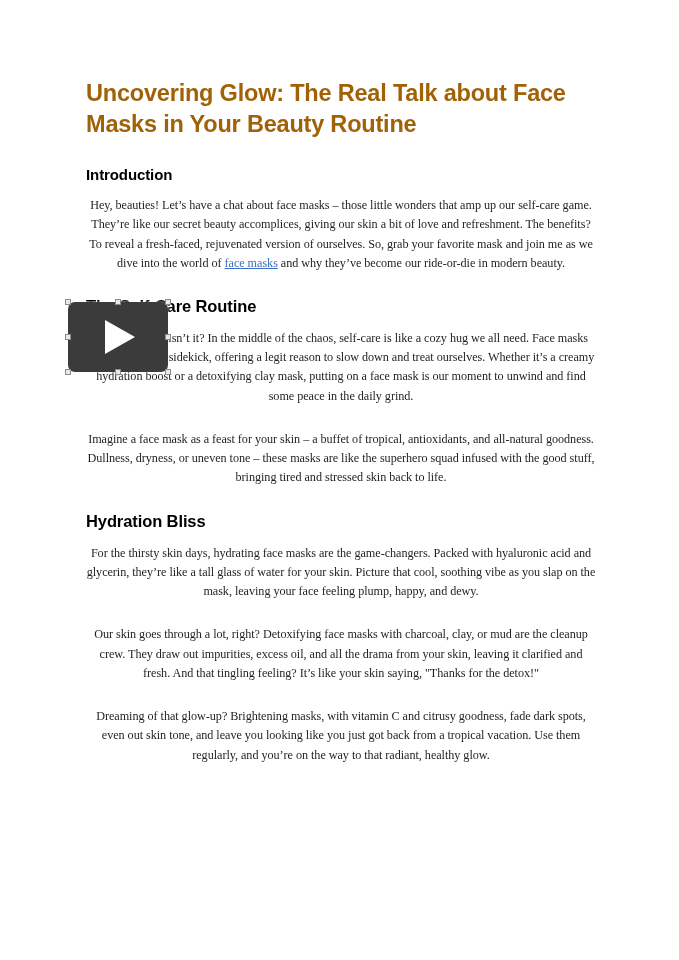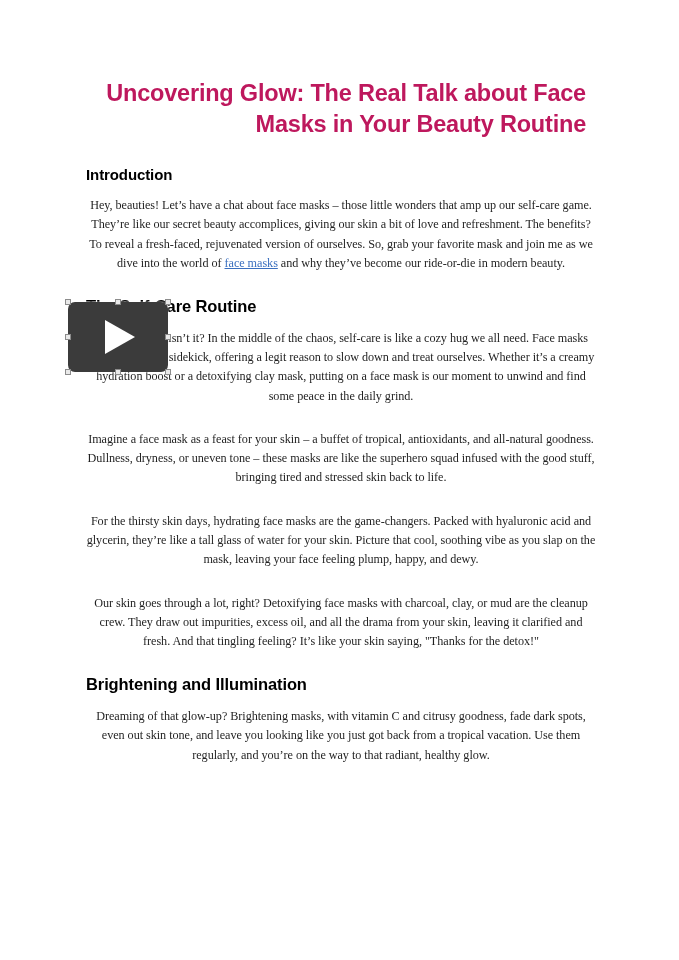--- a/index.html
+++ b/index.html
@@ -23,24 +23,23 @@
     background: #ffffff;
     box-sizing: border-box;
     padding: 78px 83px 0 86px;
   }
 
   .doc-title {
     font-size: 23.5px;
     font-weight: bold;
     line-height: 1.32;
     letter-spacing: -0.2px;
-    color: #be185d;
+    color: #a16207;
     margin: 0 0 26px 0;
     max-width: 500px;
-    text-align: right;
   }
 
   h2.section-heading {
     font-size: 15px;
     font-weight: bold;
     color: #000000;
     margin: 0 0 12px 0;
     letter-spacing: -0.1px;
     line-height: 1.2;
   }
@@ -151,25 +150,25 @@
       <div class="sel-handle bm"></div>
       <div class="sel-handle br"></div>
     </div>
   </div>
 
   <div class="section">
     <p class="body-text">Imagine a face mask as a feast for your skin – a buffet of tropical, antioxidants, and all-natural goodness. Dullness, dryness, or uneven tone – these masks are like the superhero squad infused with the good stuff, bringing tired and stressed skin back to life.</p>
   </div>
 
   <div class="section">
+    <h2 class="section-heading sub">Hydration Bliss</h2>
     <p class="body-text">For the thirsty skin days, hydrating face masks are the game-changers. Packed with hyaluronic acid and glycerin, they’re like a tall glass of water for your skin. Picture that cool, soothing vibe as you slap on the mask, leaving your face feeling plump, happy, and dewy.</p>
   </div>
 
   <div class="section">
     <p class="body-text">Our skin goes through a lot, right? Detoxifying face masks with charcoal, clay, or mud are the cleanup crew. They draw out impurities, excess oil, and all the drama from your skin, leaving it clarified and fresh. And that tingling feeling? It’s like your skin saying, "Thanks for the detox!"</p>
   </div>
 
   <div class="section">
-    <h2 class="section-heading sub">Brightening and Illumination</h2>
     <p class="body-text">Dreaming of that glow-up? Brightening masks, with vitamin C and citrusy goodness, fade dark spots, even out skin tone, and leave you looking like you just got back from a tropical vacation. Use them regularly, and you’re on the way to that radiant, healthy glow.</p>
   </div>
 
 </div>
 
 </body></html>

